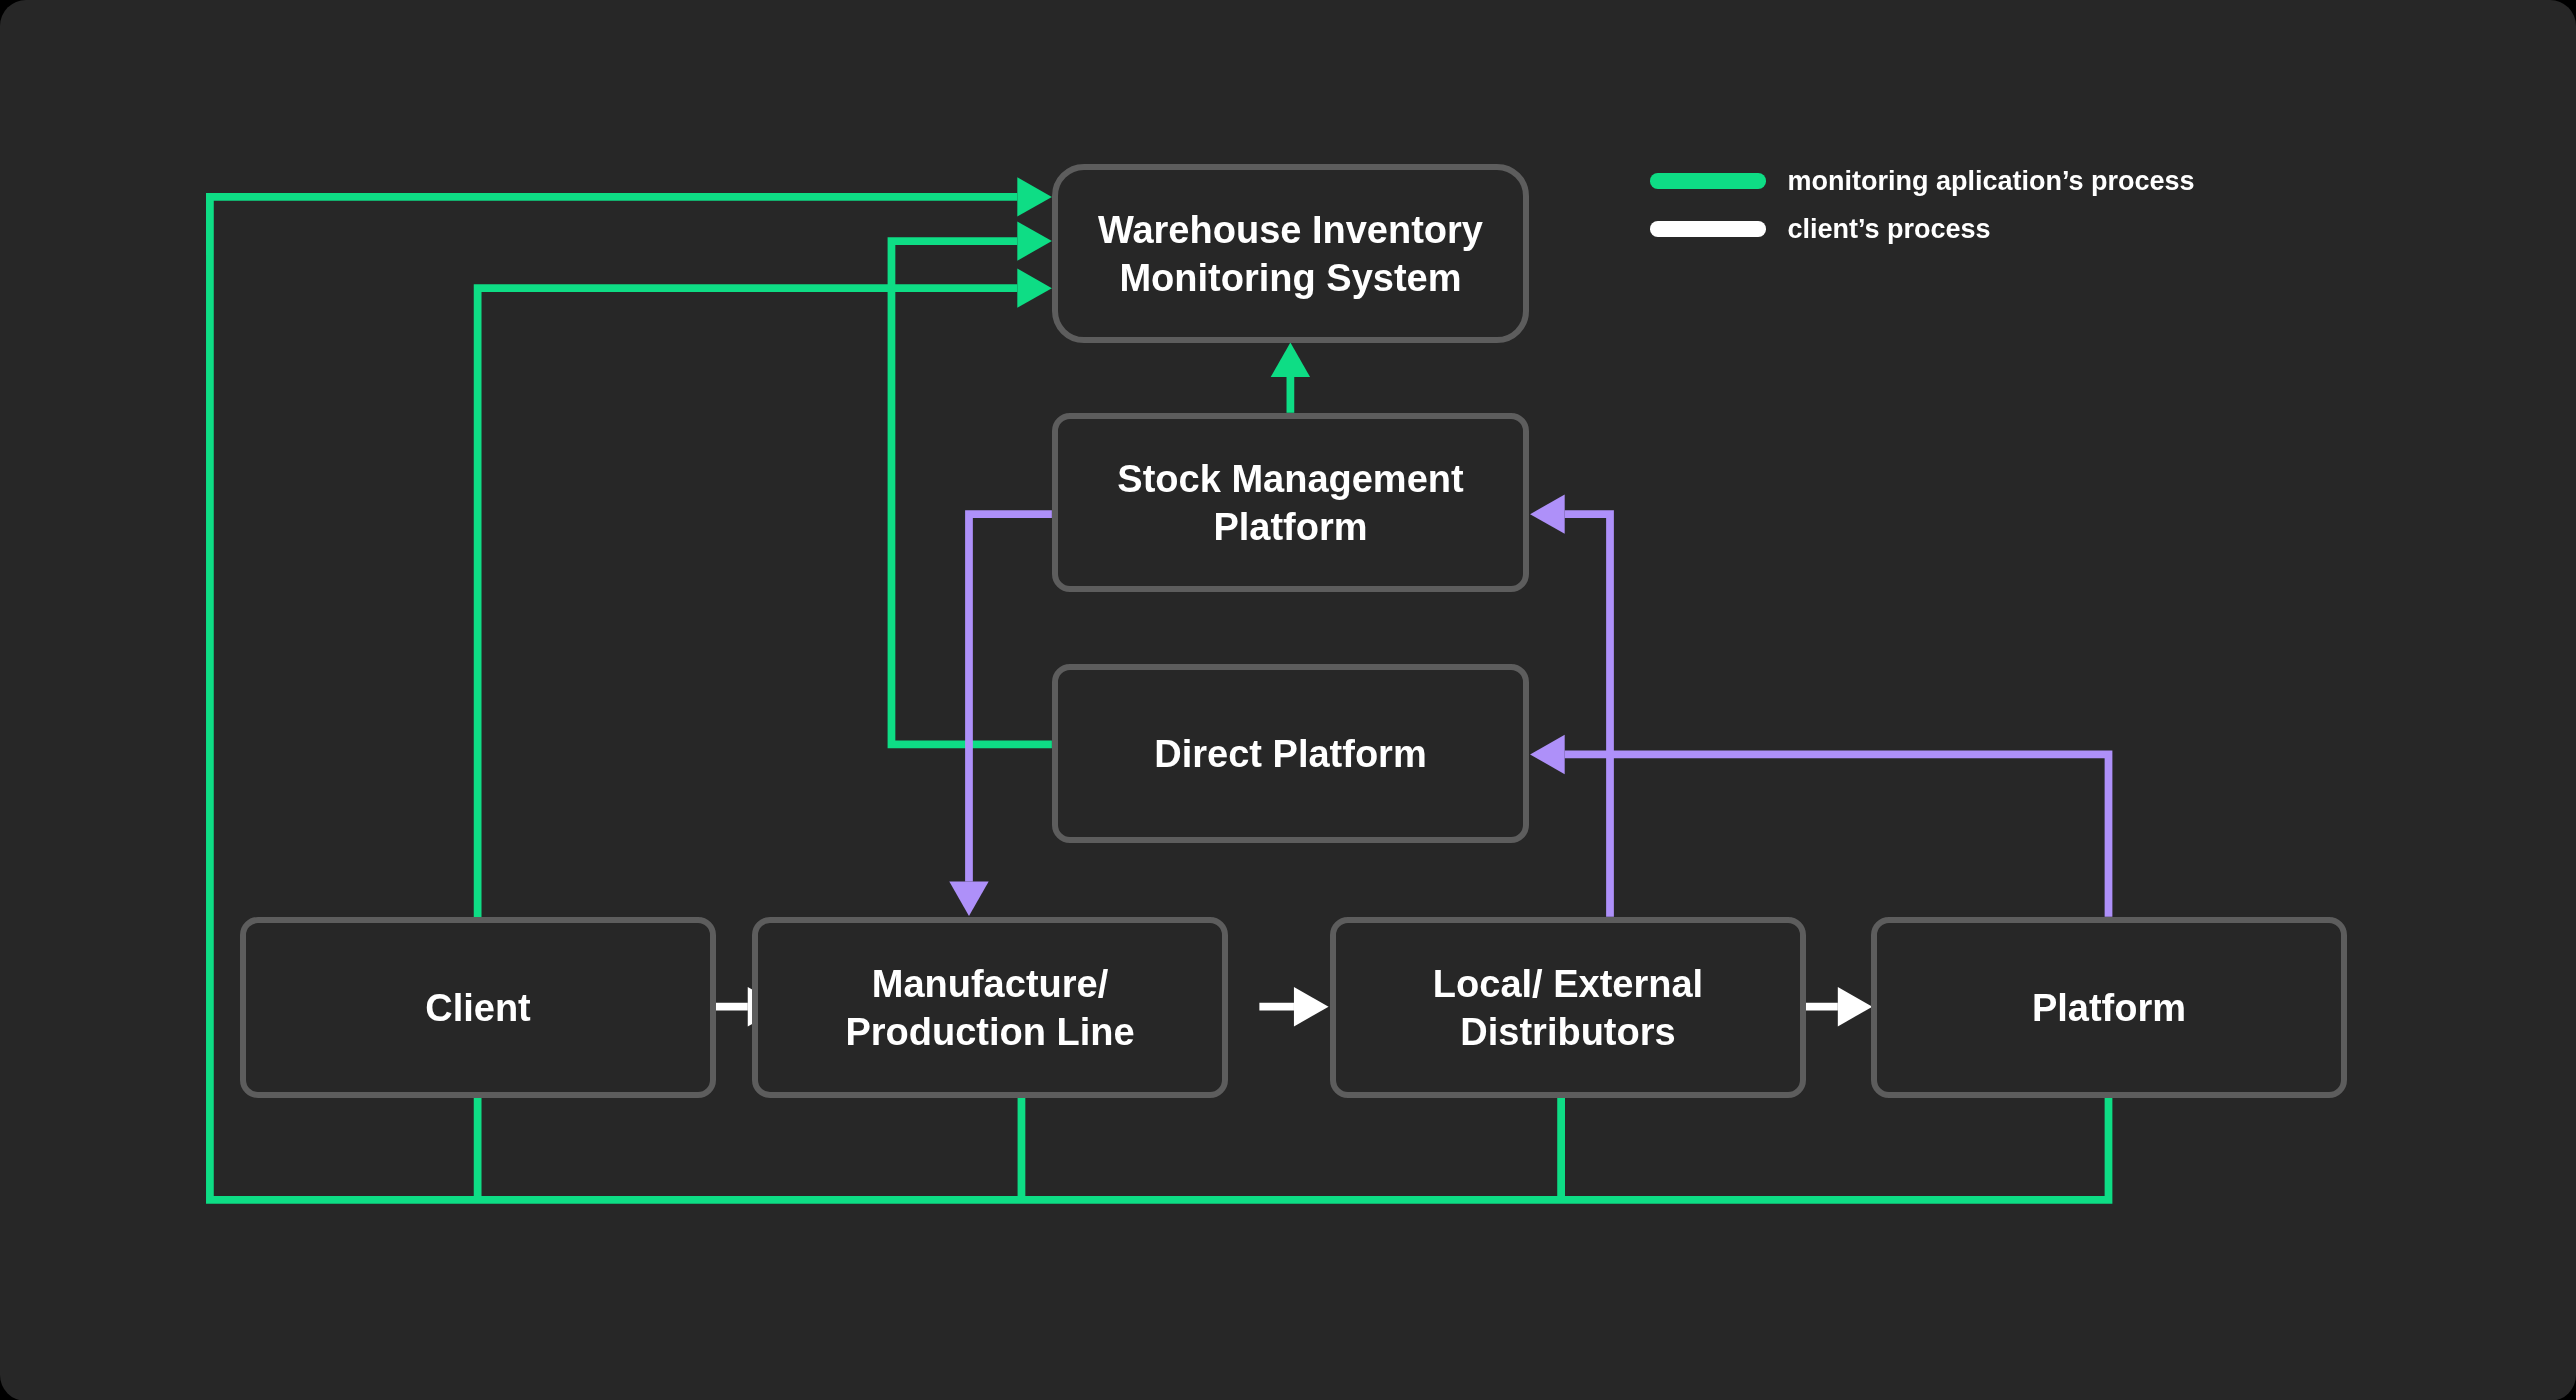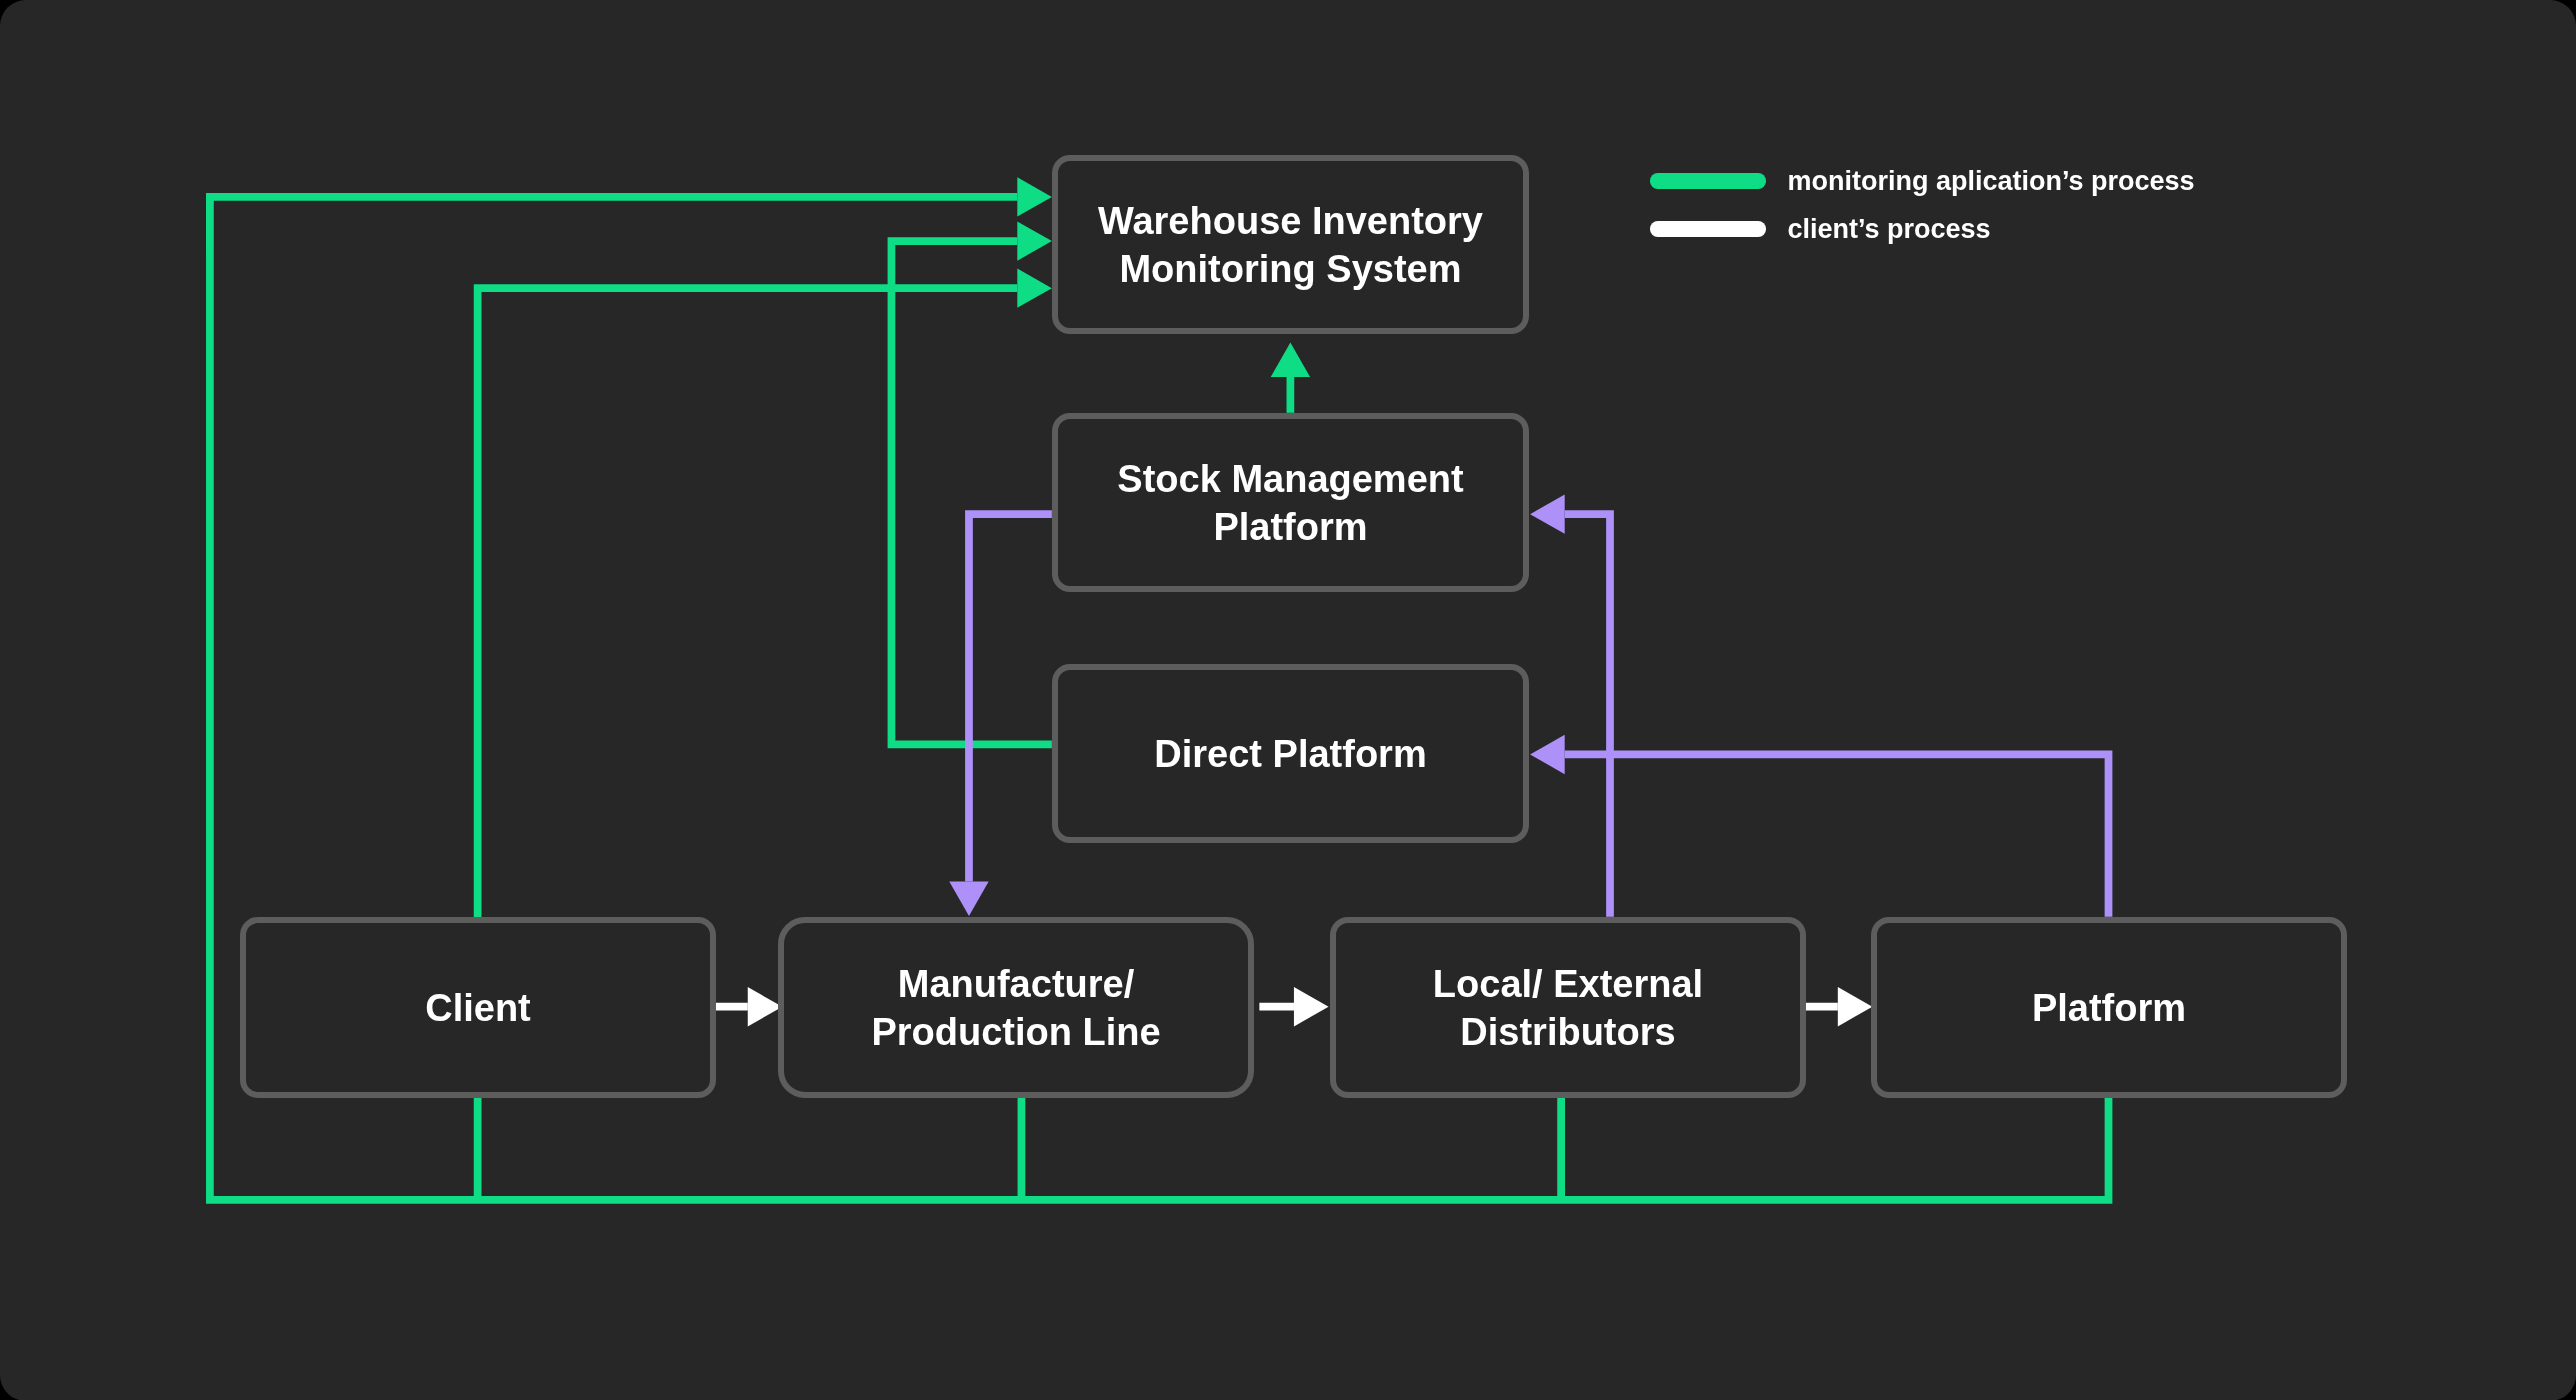--- a/index.html
+++ b/index.html
@@ -26,25 +26,25 @@
     border:6.6px solid var(--c-box_border,#5D5D5D);
     border-radius:18px;
     display:flex;align-items:center;justify-content:center;
     text-align:center;
     color:var(--c-text,#FFFFFF);
     font-size:38px;font-weight:700;line-height:48px;
     white-space:pre-line;
   }
   .node.mid{left:1052px;width:477px;height:179px;}
   .node.bottom{top:917px;width:476px;height:181px;}
-  #node-warehouse{top:155px;}
+  #node-warehouse{top:164px;border-radius:32px;}
   #node-stock{top:413px;}
   #node-direct{top:664px;}
   #node-client{left:240px;}
-  #node-manufacture{left:778px;border-radius:27px;}
+  #node-manufacture{left:752px;}
   #node-distributors{left:1330px;}
   #node-customer{left:1871px;}
   .legend{
     position:absolute;left:1650px;top:157px;
     display:flex;flex-direction:column;
   }
   .legend-row{height:48px;display:flex;align-items:center;}
   .swatch{width:116px;height:15.5px;border-radius:7.8px;flex:0 0 auto;}
   .swatch-green{background:var(--c-green,#0EDD85);}
   .swatch-purple{background:var(--c-purple,#AE90F9);}

